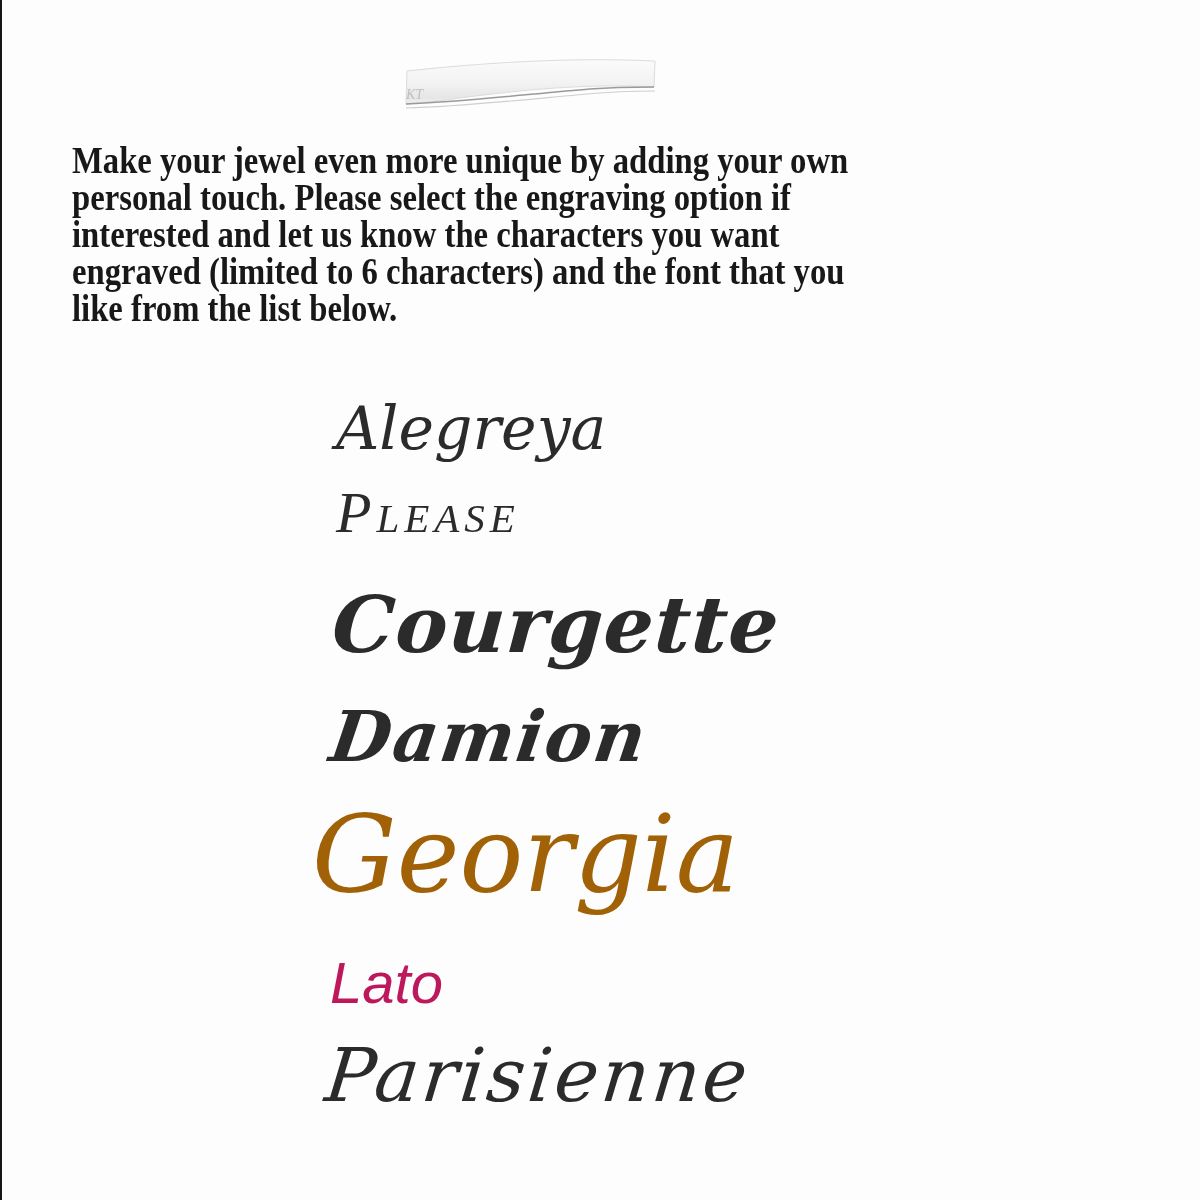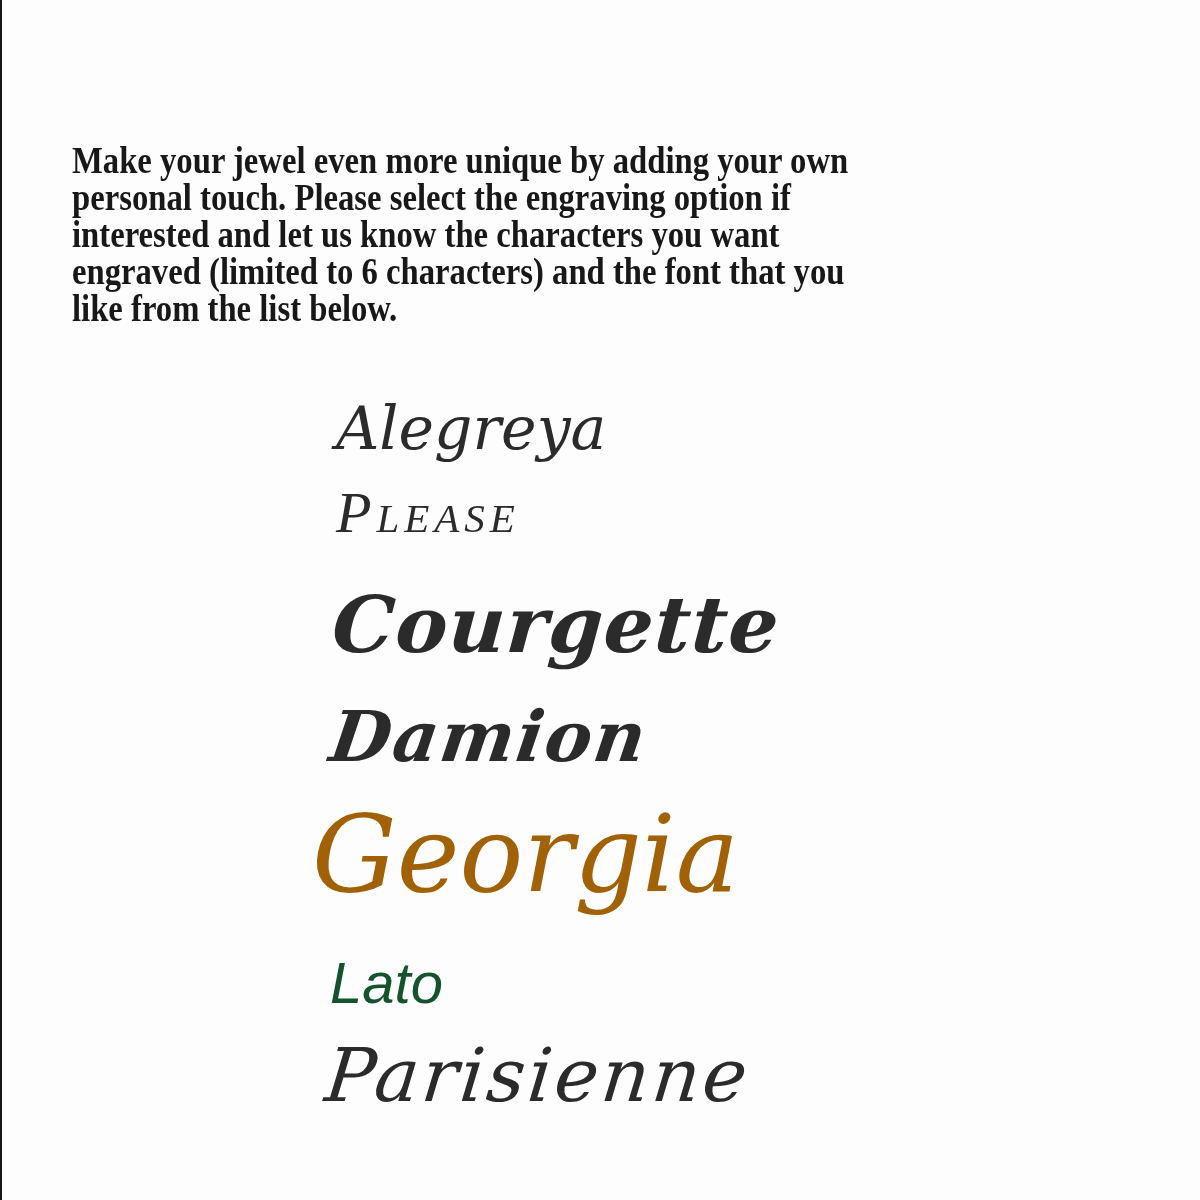--- a/index.html
+++ b/index.html
@@ -98,40 +98,59 @@
     font-family: "DejaVu Serif", serif;
     font-size: 106px;
     font-weight: 400;
     color: #a16207;
   }
   .f-lato {
     left: 330px; top: 954px;
     font-family: "Liberation Sans", sans-serif;
     font-size: 58px;
     font-weight: 400;
-    color: #14532d;
+    color: #be185d;
   }
   .f-parisienne {
     left: 322px; top: 1038px;
     font-family: "DejaVu Serif", serif;
     font-size: 74px;
     font-style: italic;
     font-weight: 400;
     letter-spacing: 3px;
     transform: skewX(-6deg);
     transform-origin: left bottom;
   }
 </style>
 </head>
 <body>
 
 <div class="canvas">
 
   <div class="left-edge-line"></div>
 
+  <div class="bracelet-photo">
+    <svg width="260" height="62" viewBox="0 0 260 62">
+      <defs>
+        <linearGradient id="metal" x1="0" y1="0" x2="0" y2="1">
+          <stop offset="0" stop-color="#fbfbfb"></stop>
+          <stop offset="0.55" stop-color="#f2f2f2"></stop>
+          <stop offset="0.85" stop-color="#e6e6e6"></stop>
+          <stop offset="1" stop-color="#efefef"></stop>
+        </linearGradient>
+      </defs>
+
+      <path d="M 7,17 C 80,9 170,3 255,7 L 254,33 C 190,29 120,36 60,44 C 40,47 20,49 6,50 Z" fill="url(#metal)" stroke="#dcdcdc" stroke-width="1"></path>
+
+      <path d="M 6,50 C 60,48 130,40 190,35 C 215,33 240,33 254,33" fill="none" stroke="#9a9a9a" stroke-width="1.6"></path>
+      <path d="M 6,54 C 70,52 140,44 200,39 C 222,37 244,37 255,37" fill="none" stroke="#cfcfcf" stroke-width="1.2"></path>
+
+      <text x="6" y="45" font-size="14" font-style="italic" font-family="Liberation Serif, serif" fill="#bfbfbf">KT</text>
+    </svg>
+  </div>
 
   <div class="intro">
     <div class="intro-line">Make your jewel even more unique by adding your own</div>
     <div class="intro-line">personal touch. Please select the engraving option if</div>
     <div class="intro-line">interested and let us know the characters you want</div>
     <div class="intro-line">engraved (limited to 6 characters) and the font that you</div>
     <div class="intro-line">like from the list below.</div>
   </div>
 
   <div>

